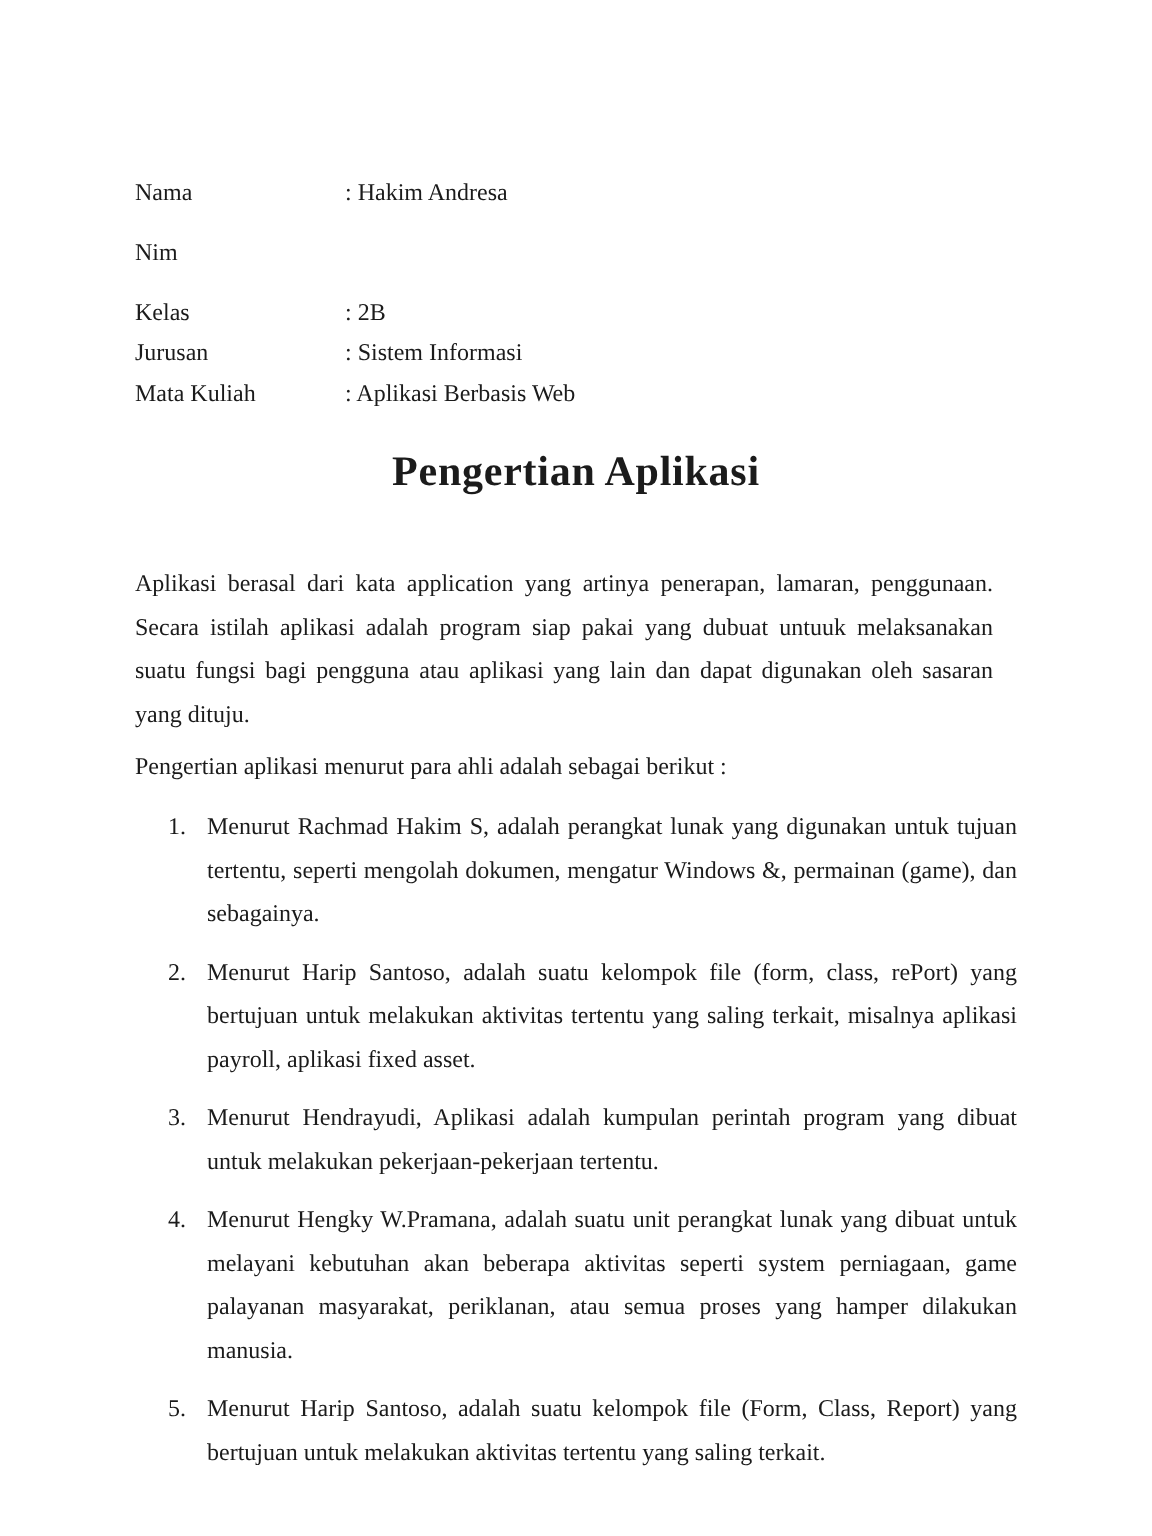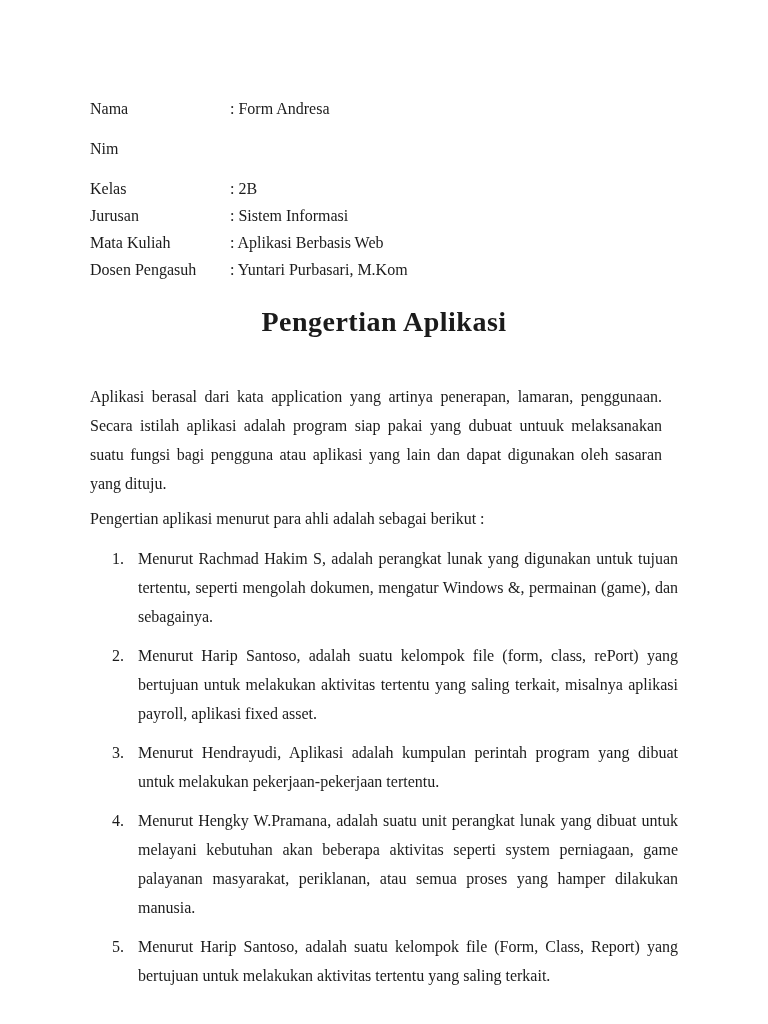--- a/index.html
+++ b/index.html
@@ -12,21 +12,21 @@
     width: 768px;
     height: 1024px;
     background: #ffffff;
     overflow: hidden;
     font-family: "Liberation Serif", "DejaVu Serif", serif;
     color: #1b1b1b;
     box-sizing: border-box;
     padding: 95px 90px 0 90px;
   }
   
-  .meta { font-size: 16px; }
+  .meta { font-size: 16px; margin-top: 20px; }
   .meta-row {
     display: flex;
     line-height: 27px;
     height: 27px;
   }
   .meta-row.gap-after { margin-bottom: 13px; }
   .meta-label {
     width: 140px;
     flex: 0 0 140px;
   }
@@ -72,40 +72,36 @@
   }
 </style>
 </head>
 <body>
 
 <div class="page">
 
   <div class="meta">
     <div class="meta-row gap-after">
       <span class="meta-label">Nama</span>
-      <span class="meta-value">: Form Andresa</span>
+      <span class="meta-value">: Hakim Andresa</span>
     </div>
     <div class="meta-row gap-after">
       <span class="meta-label">Nim</span>
     </div>
     <div class="meta-row">
       <span class="meta-label">Kelas</span>
       <span class="meta-value">: 2B</span>
     </div>
     <div class="meta-row">
       <span class="meta-label">Jurusan</span>
       <span class="meta-value">: Sistem Informasi</span>
     </div>
     <div class="meta-row">
       <span class="meta-label">Mata Kuliah</span>
       <span class="meta-value">: Aplikasi Berbasis Web</span>
-    </div>
-    <div class="meta-row">
-      <span class="meta-label">Dosen Pengasuh</span>
-      <span class="meta-value">: Yuntari Purbasari, M.Kom</span>
     </div>
   </div>
 
   <h1 class="doc-title">Pengertian Aplikasi</h1>
 
   <p class="para">Aplikasi berasal dari kata application yang artinya penerapan, lamaran, penggunaan. Secara istilah aplikasi adalah program siap pakai yang dubuat untuuk melaksanakan suatu fungsi bagi pengguna atau aplikasi yang lain dan dapat digunakan oleh sasaran yang dituju.</p>
 
   <p class="para list-intro">Pengertian aplikasi menurut para ahli adalah sebagai berikut :</p>
 
   <ol class="def-list">

